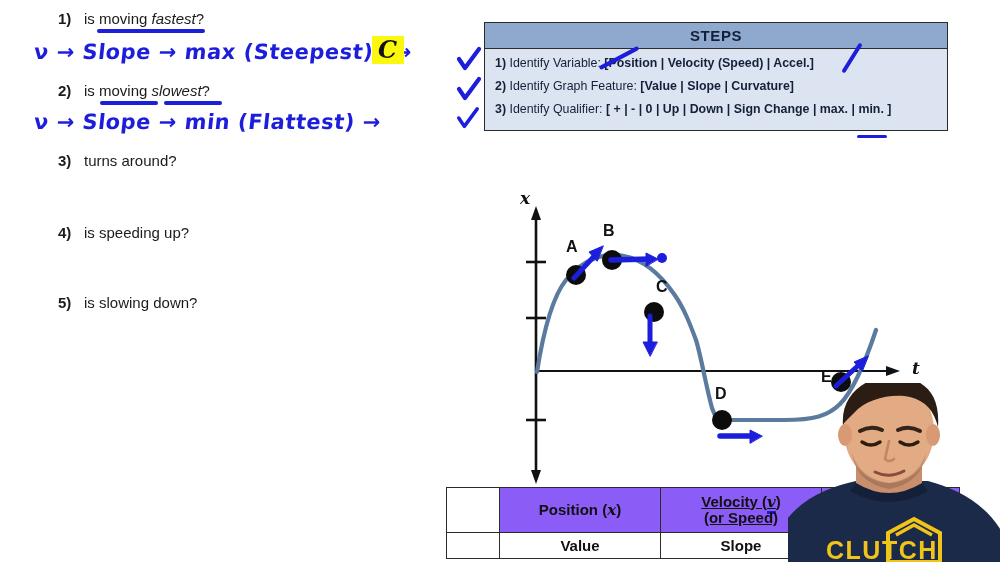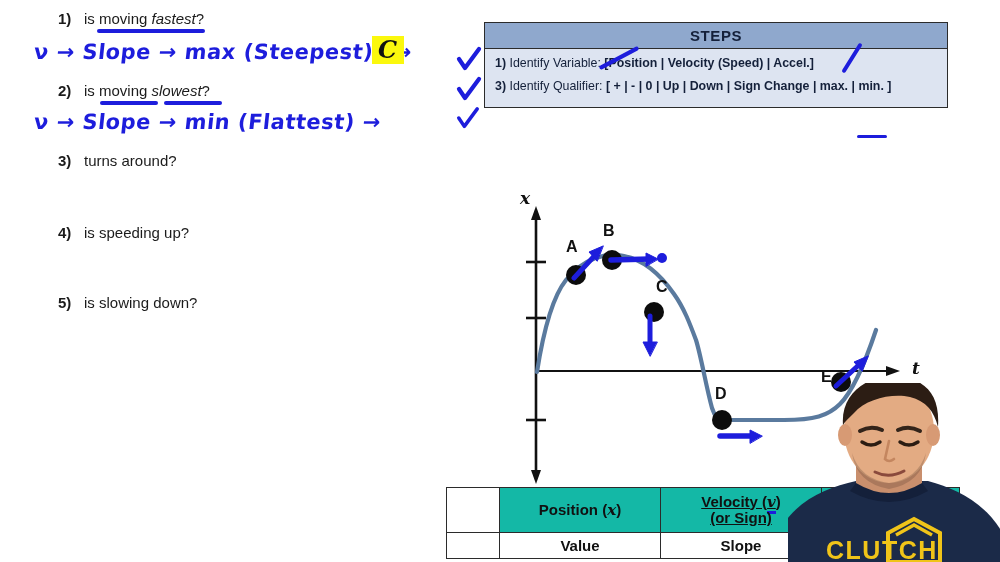--- a/index.html
+++ b/index.html
@@ -72,21 +72,21 @@
   .tbl{
     position:absolute;left:446px;top:487px;width:514px;height:75px;
     border-collapse:collapse;
   }
   .tbl table{border-collapse:collapse;width:514px;table-layout:fixed;}
   .tbl td{
     border:1.5px solid #2b2b2b;text-align:center;vertical-align:middle;
     font-weight:bold;font-size:15px;color:#111;padding:0;
   }
   .c-blank{border:1.5px solid #2b2b2b;background:#ffffff;width:52px;}
-  .c-green{background:#14b8a6;}
+  .c-green{background:#8b5cf6;}
   .hdr-cell{height:44px;line-height:1.1;}
   .row2{height:26px;margin-left:24px;}
   .mv{font-family:"DejaVu Serif", serif;font-style:italic;font-weight:bold;}
   .uline-v{border-bottom:3px solid #1d1ddc;}
 
   
   .cam{position:absolute;left:788px;top:383px;width:212px;height:179px;overflow:hidden;}
 </style>
 </head>
 <body>
@@ -132,20 +132,25 @@
   <div class="steps">
     <div class="steps-hd">STEPS</div>
     <div class="steps-body">
 
       <div class="step-line">
         <b>1)</b>
         <span>Identify Variable:</span>
         <span class="sb">[Position | Velocity (Speed) | Accel.]</span>
       </div>
 
+      <div class="step-line">
+        <b>2)</b>
+        <span>Identify Graph Feature:</span>
+        <span class="sb">[Value | Slope | Curvature]</span>
+      </div>
 
       <div class="step-line">
         <b>3)</b>
         <span>Identify Qualifier:</span>
         <span class="sb">[ + | - | 0 | Up | Down | Sign Change | max. | min. ]</span>
       </div>
 
     </div>
   </div>
 
@@ -236,21 +241,21 @@
   <div class="tbl">
     <table>
       <tbody>
           <tr>
         <td class="c-blank"></td>
         <td class="c-green hdr-cell" style="width:160px;">
           <span>Position (</span><span class="mv">x</span><span>)</span>
         </td>
         <td class="c-green hdr-cell" style="width:160px;text-decoration:underline;">
           <div><span>Velocity (</span><span class="mv uline-v">v</span><span>)</span></div>
-          <div>(or Sign)</div>
+          <div>(or Speed)</div>
         </td>
         <td class="c-green hdr-cell"></td>
       </tr>
       <tr class="row2">
         <td class="c-blank"></td>
         <td>Value</td>
         <td>Slope</td>
         <td></td>
       </tr>
     </tbody>

